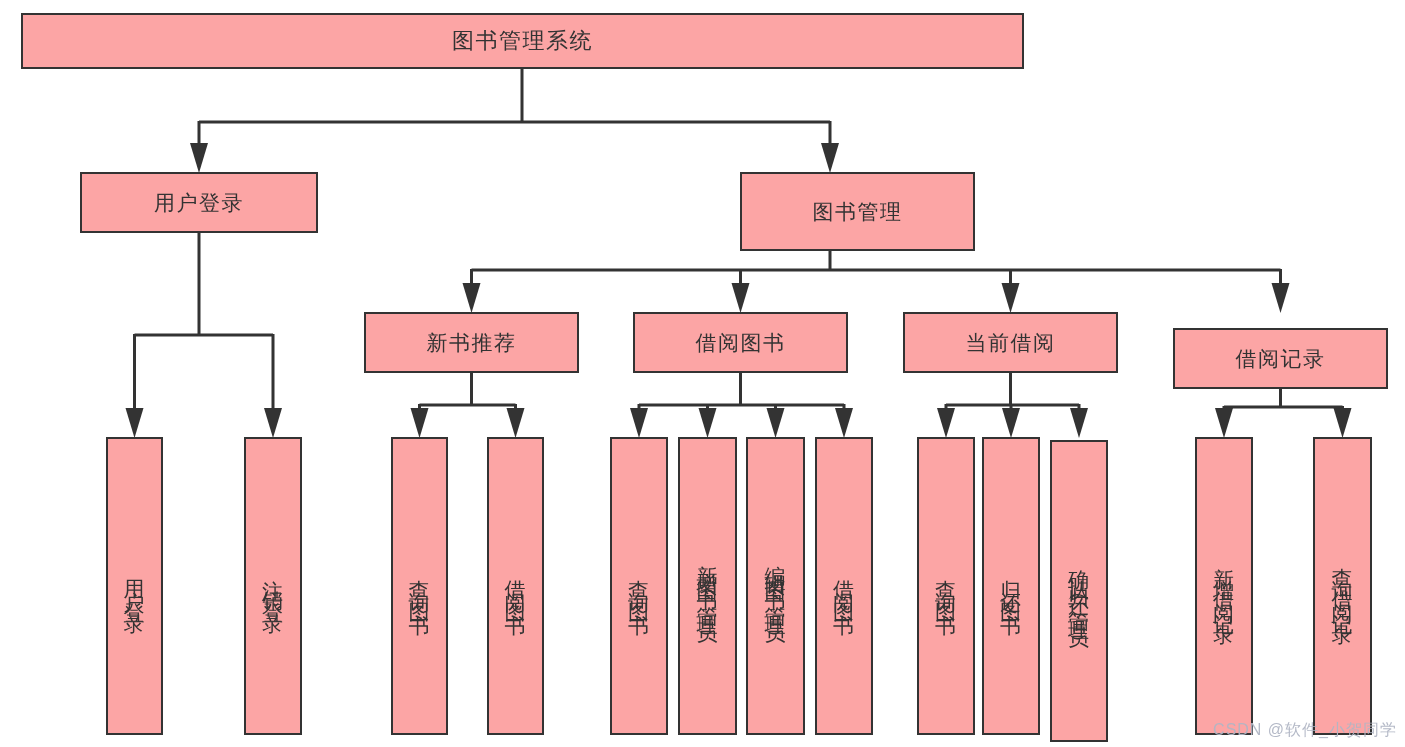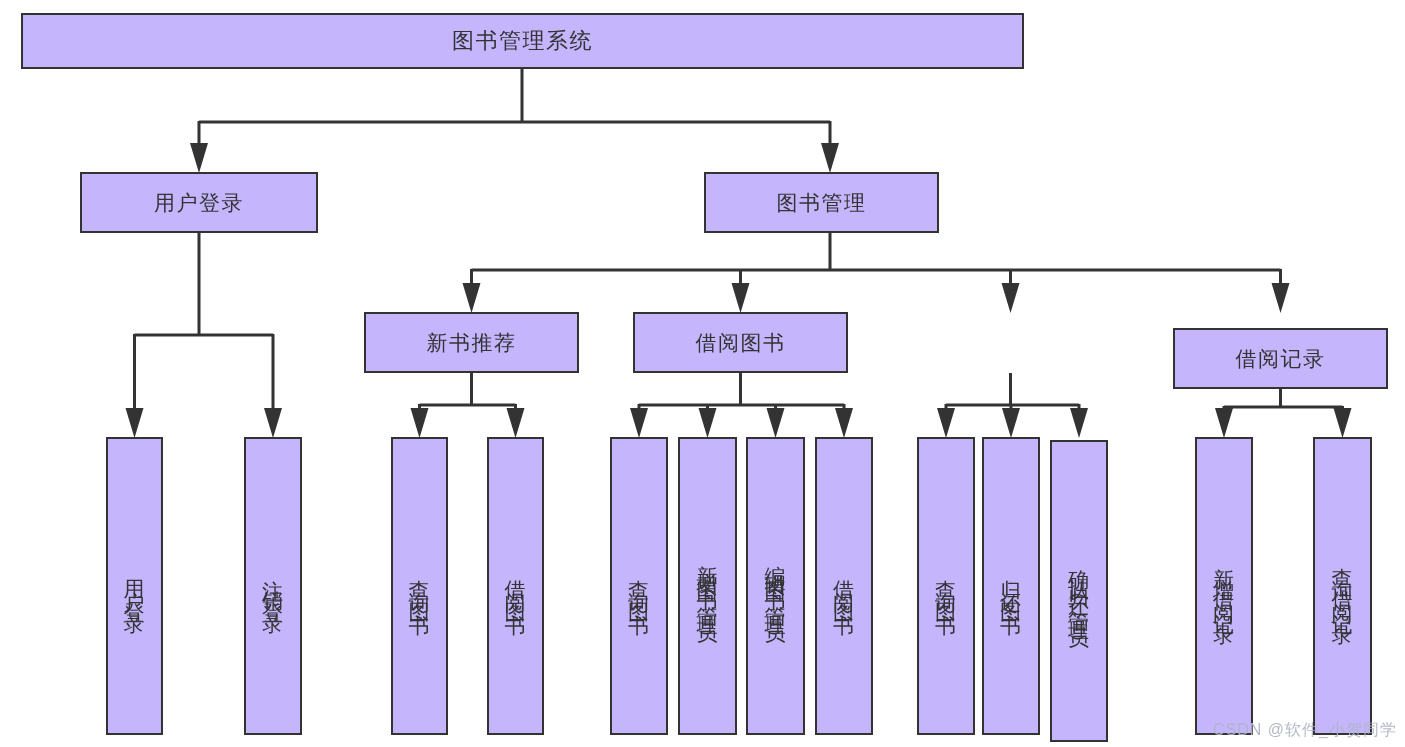--- a/index.html
+++ b/index.html
@@ -7,21 +7,21 @@
     position:relative;
     width:1405px; height:747px;
     background:#ffffff;
     font-family:"Liberation Sans", sans-serif;
     overflow:hidden;
   }
   .wires { position:absolute; left:0; top:0; width:1405px; height:747px; }
   .box {
     position:absolute;
     box-sizing:border-box;
-    background:#c4b5fd;
+    background:#fca5a5;
     border:2.5px solid #333333;
     display:flex;
     align-items:center;
     justify-content:center;
     color:#333333;
   }
   .h-label {
     font-size:21px;
     letter-spacing:1.5px;
     white-space:nowrap;
@@ -112,29 +112,32 @@
     </g>
   </svg>
 
   <div class="box root-box" style="left:21px;top:13px;width:1003px;height:56px">
     <span class="h-label">图书管理系统</span>
   </div>
 
   <div class="box" style="left:80px;top:172px;width:238px;height:61px">
     <span class="h-label">用户登录</span>
   </div>
-  <div class="box" style="left:704px;top:172px;width:235px;height:61px">
+  <div class="box" style="left:740px;top:172px;width:235px;height:79px">
     <span class="h-label">图书管理</span>
   </div>
 
   <div class="box" style="left:364px;top:312px;width:215px;height:61px">
     <span class="h-label">新书推荐</span>
   </div>
   <div class="box" style="left:633px;top:312px;width:215px;height:61px">
     <span class="h-label">借阅图书</span>
+  </div>
+  <div class="box" style="left:903px;top:312px;width:215px;height:61px">
+    <span class="h-label">当前借阅</span>
   </div>
   <div class="box" style="left:1173px;top:328px;width:215px;height:61px">
     <span class="h-label">借阅记录</span>
   </div>
 
   <div class="box" style="left:106px;top:437px;width:57px;height:298px">
     <span class="v-label">用户登录</span>
   </div>
   <div class="box" style="left:244px;top:437px;width:58px;height:298px">
     <span class="v-label">注销登录</span>

